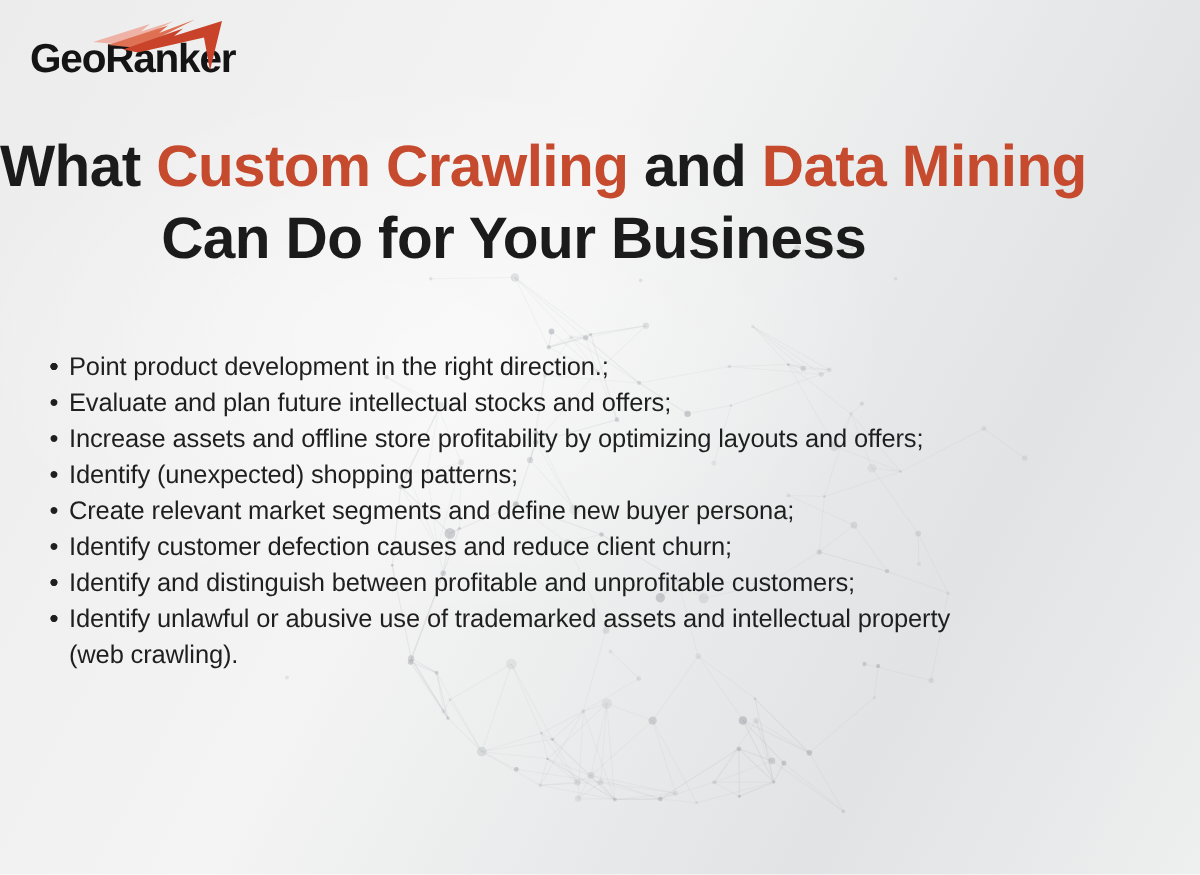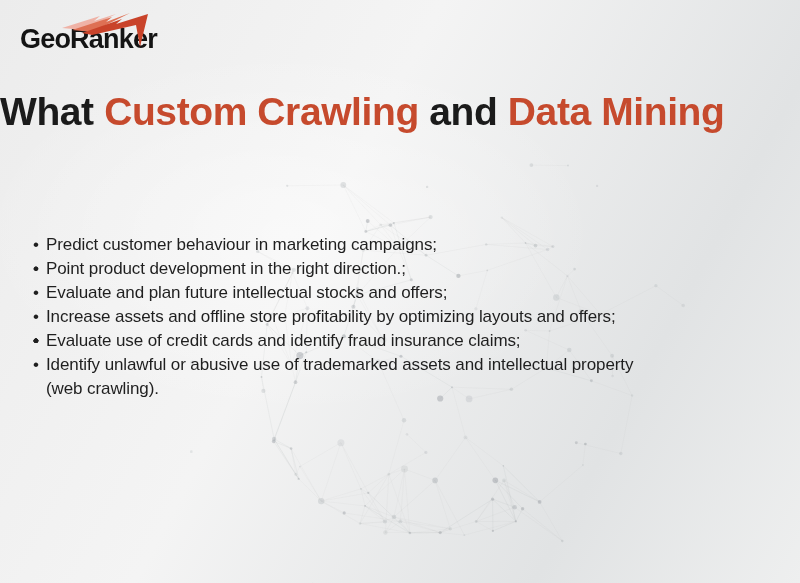--- a/index.html
+++ b/index.html
@@ -388,31 +388,32 @@
     <span class="logo-text">GeoRanker</span>
     <svg class="bolts" viewBox="0 0 100 36" xmlns="http://www.w3.org/2000/svg">
       <polygon class="bolt-back" points="2,15 40,3 34,8 56,1 24,17"></polygon>
       <polygon class="bolt-mid" points="12,17 52,4 46,9 70,0 32,19"></polygon>
       <polygon class="bolt-front" points="22,20 62,6 56,11 88,1 80,34 76,12 32,22"></polygon>
     </svg>
   </header>
 
   <h1 class="title">
     <span class="t-line"><span class="t-seg">What </span><span class="t-seg accent">Custom Crawling</span><span class="t-seg"> and </span><span class="t-seg accent">Data Mining</span></span>
+    <span class="t-line">Can Do for Your Business</span>
   </h1>
 
   <ul class="bullets">
-    <li><span class="dot">•</span><span>Predict customer behaviour in marketing campaigns;</span></li>
+    <li><span class="dot">•</span></li>
     <li><span class="dot">•</span></li>
     <li><span class="dot">•</span><span>Point product development in the right direction.;</span></li>
     <li><span class="dot">•</span><span>Evaluate and plan future intellectual stocks and offers;</span></li>
     <li><span class="dot">•</span><span>Increase assets and offline store profitability by optimizing layouts and offers;</span></li>
+    <li><span class="dot">•</span><span>Identify (unexpected) shopping patterns;</span></li>
+    <li><span class="dot">•</span><span>Create relevant market segments and define new buyer persona;</span></li>
+    <li><span class="dot">•</span><span>Identify customer defection causes and reduce client churn;</span></li>
     <li><span class="dot">•</span></li>
+    <li><span class="dot">•</span><span>Identify and distinguish between profitable and unprofitable customers;</span></li>
     <li><span class="dot">•</span></li>
-    <li><span class="dot">•</span></li>
-    <li><span class="dot">•</span></li>
-    <li><span class="dot">•</span></li>
-    <li><span class="dot">•</span><span>Evaluate use of credit cards and identify fraud insurance claims;</span></li>
     <li><span class="dot">•</span><span>Identify unlawful or abusive use of trademarked assets and intellectual property
 (web crawling).</span></li>
   </ul>
 
 </div>
 
 </body></html>

